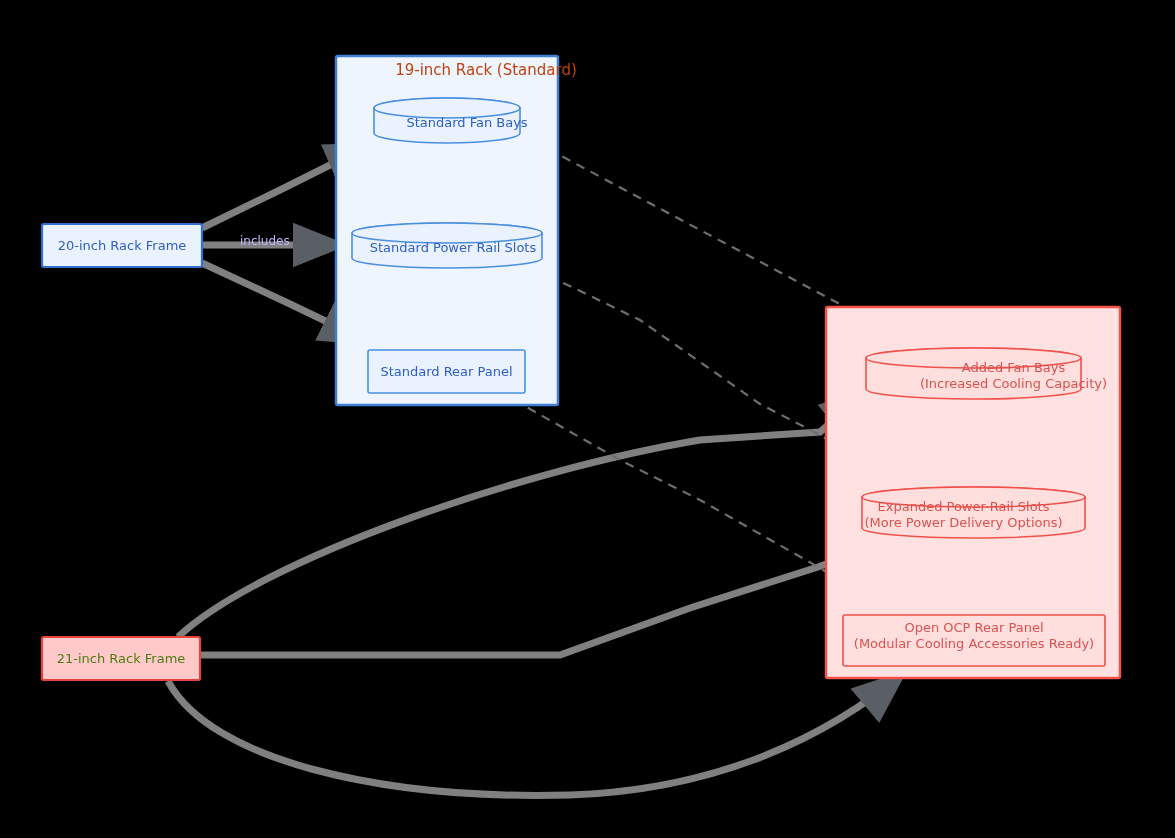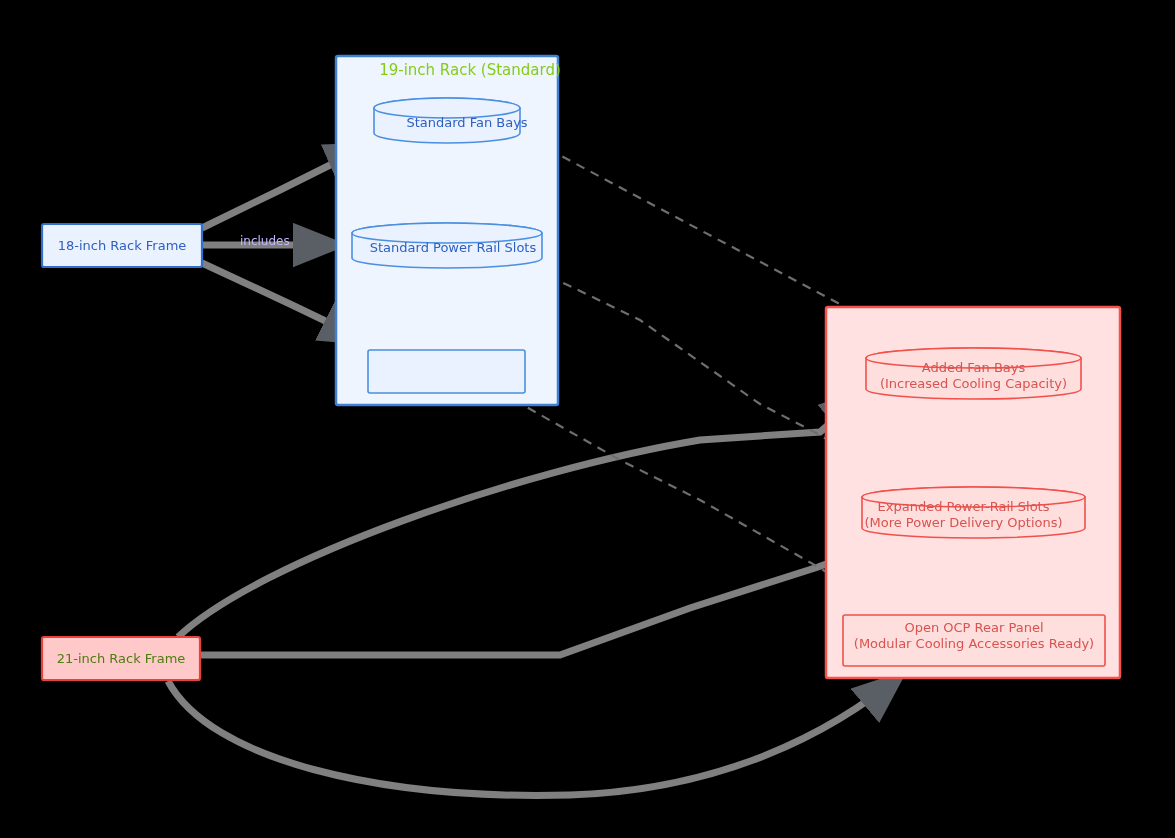--- a/index.html
+++ b/index.html
@@ -134,33 +134,34 @@
     <g>
       <path d="M862,497 a111.5,10 0 0 1 223,0 v31 a111.5,10 0 0 1 -223,0 z" fill="#ffdede" stroke="#f2504a" stroke-width="1.6"></path>
       <ellipse cx="973.5" cy="497" rx="111.5" ry="10" fill="#ffdede" stroke="#f2504a" stroke-width="1.6"></ellipse>
     </g>
 
     <g>
       <rect x="843" y="615" width="262" height="51" fill="#ffdede" stroke="#f2504a" stroke-width="1.6" rx="2"></rect>
     </g>
   </svg>
 
-  <div class="subgraph-title" style="left:336px; top:61px; width:268px; font-size:15px; color:#84cc16;">19-inch Rack (Standard)</div>
+  <div class="subgraph-title" style="left:336px; top:61px; width:268px; font-size:15px; color:#c2410c;padding-left:16px;">19-inch Rack (Standard)</div>
 
 
-  <div class="node-label" style="left:42px; top:224px; width:160px; height:43px; font-size:13px; color:#2f5fc0;">18-inch Rack Frame</div>
+  <div class="node-label" style="left:42px; top:224px; width:160px; height:43px; font-size:13px; color:#2f5fc0;">20-inch Rack Frame</div>
 
   <div class="node-label" style="left:394px; top:103px; width:146px; height:40px; font-size:13px; color:#2f5fc0;">Standard Fan Bays</div>
 
   <div class="node-label" style="left:352px; top:228px; width:190px; height:40px; font-size:13px; color:#2f5fc0;margin-left:6px;">Standard Power Rail Slots</div>
 
+  <div class="node-label" style="left:368px; top:350px; width:157px; height:43px; font-size:13px; color:#2f5fc0;">Standard Rear Panel</div>
 
   <div class="node-label" style="left:42px; top:637px; width:158px; height:43px; font-size:13px; color:#4d7c0f;text-align:right;">21-inch Rack Frame</div>
 
-  <div class="node-label" style="left:866px; top:353px; width:215px; height:46px; font-size:13px; color:#d9534f;">Added Fan Bays
+  <div class="node-label" style="left:866px; top:353px; width:215px; height:46px; font-size:13px; color:#d9534f;padding-left:40px;">Added Fan Bays
 (Increased Cooling Capacity)</div>
 
   <div class="node-label" style="left:852px; top:492px; width:223px; height:46px; font-size:13px; color:#d9534f;">Expanded Power-Rail Slots
 (More Power Delivery Options)</div>
 
   <div class="node-label" style="left:843px; top:615px; width:262px; height:42px; font-size:13px; color:#d9534f;">Open OCP Rear Panel
 (Modular Cooling Accessories Ready)</div>
 
   <div class="edge-label" style="left:240px; top:234px;">includes</div>
 

